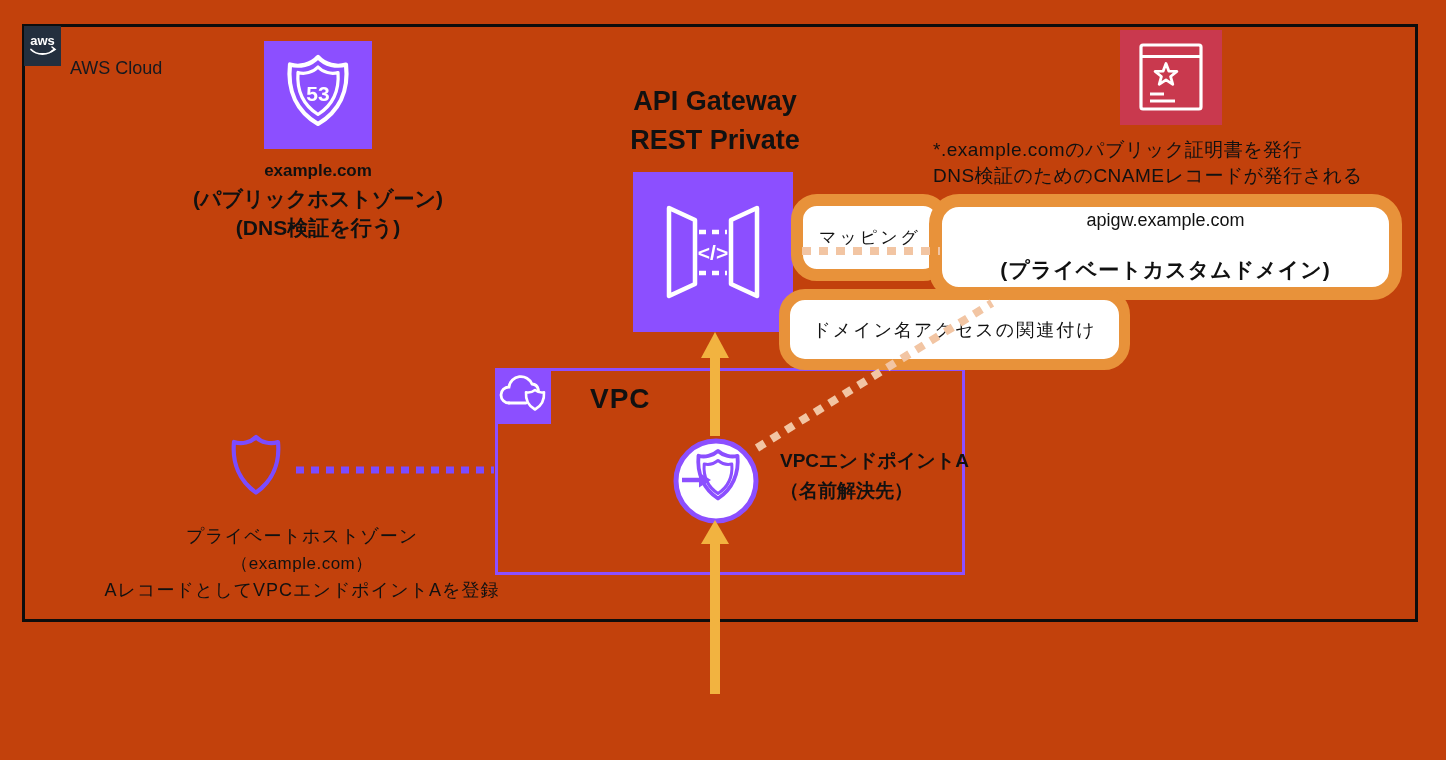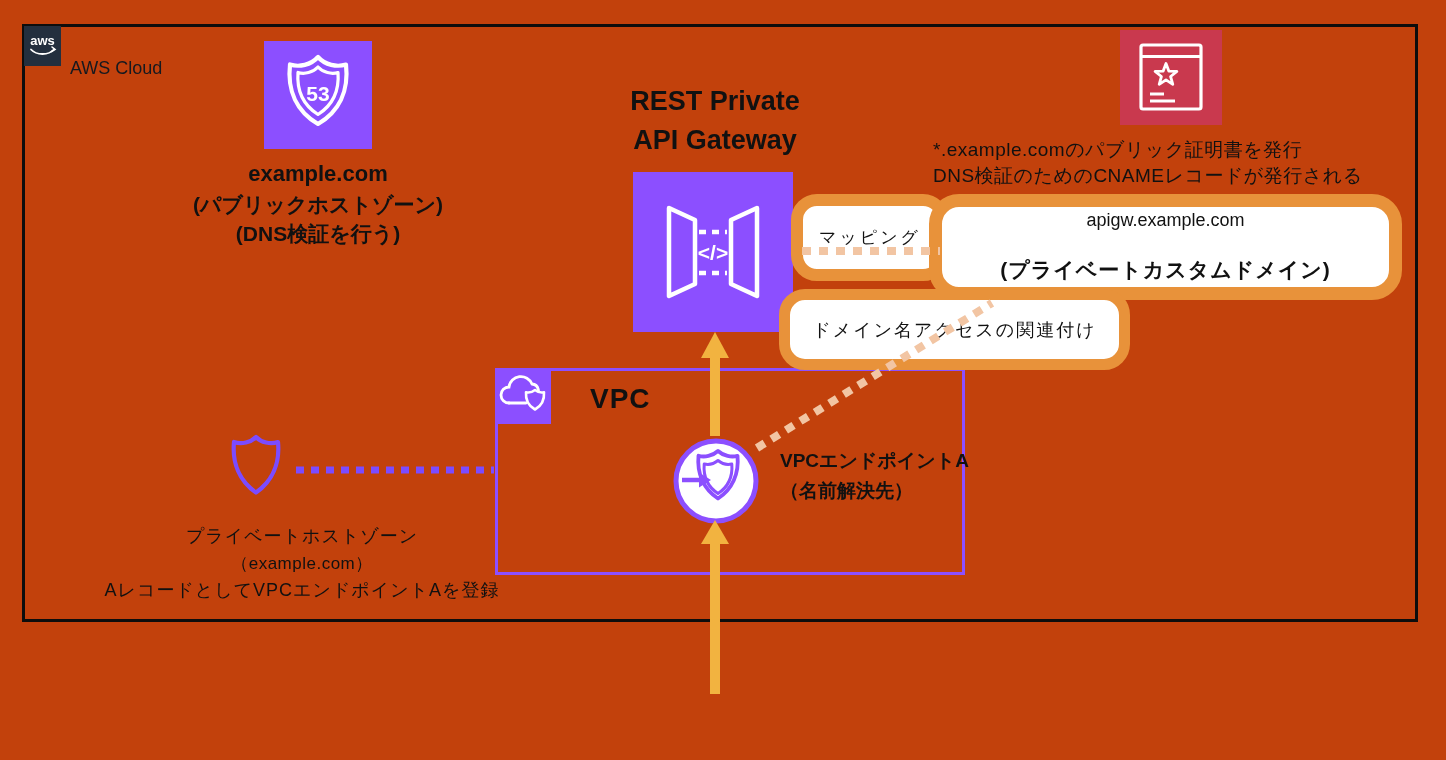--- a/index.html
+++ b/index.html
@@ -8,21 +8,21 @@
     font-family:"Liberation Sans","DejaVu Sans",sans-serif;color:#111;
   }
   .abs{position:absolute;}
   
   .aws-box{left:22px;top:24px;width:1396px;height:598px;border:3px solid #0d0d0d;box-sizing:border-box;z-index:1;}
   .aws-logo{left:24px;top:26px;width:37px;height:40px;z-index:6;}
   .aws-cloud-label{left:70px;top:34px;font-size:18px;color:#16191f;z-index:6;margin-top:24px;}
   
   .r53-icon{left:264px;top:41px;width:108px;height:108px;z-index:10;}
   .r53-text{left:150px;top:161px;width:336px;text-align:center;z-index:20;}
-  .r53-domain{font-size:22px;font-weight:600;margin-bottom:3px;}
+  .r53-domain{font-size:17px;font-weight:600;margin-bottom:3px;}
   .r53-big{font-size:21px;font-weight:700;line-height:29px;}
   
   .apigw-title{left:588px;top:82px;width:254px;text-align:center;font-size:27px;font-weight:600;line-height:39px;z-index:20;}
   .apigw-icon{left:633px;top:172px;width:160px;height:160px;z-index:10;}
   
   .acm-icon{left:1120px;top:30px;width:102px;height:95px;z-index:10;}
   .acm-notes{left:933px;top:137px;width:500px;font-size:19px;line-height:26px;letter-spacing:0.5px;z-index:20;}
   
   .hl{background:#ffffff;border:12px solid #E8923A;box-sizing:border-box;display:flex;align-items:center;justify-content:center;z-index:30;}
   .hl-mapping{left:791px;top:194px;width:158px;height:87px;border-radius:26px;font-size:17px;letter-spacing:3px;}
@@ -66,22 +66,22 @@
     <path d="M54 26 C49 31.5 40.5 33.5 34 31.5 C32.5 51 40 64.5 54 73.5 C68 64.5 75.5 51 74 31.5 C67.5 33.5 59 31.5 54 26 Z" stroke="#ffffff" stroke-width="3.2" fill="none" stroke-linejoin="round"></path>
     <text x="54" y="60" text-anchor="middle" font-size="21" font-weight="bold" fill="#ffffff">53</text>
   </svg>
   <div class="abs r53-text">
     <div class="r53-domain">example.com</div>
     <div class="r53-big">(パブリックホストゾーン)</div>
     <div class="r53-big">(DNS検証を行う)</div>
   </div>
 
   <div class="abs apigw-title">
+    <div>API Gateway</div>
     <div>REST Private</div>
-    <div>API Gateway</div>
   </div>
   <svg class="abs apigw-icon" viewBox="0 0 160 160">
     <rect x="0" y="0" width="160" height="160" fill="#8C4FFF"></rect>
     <path d="M36 36 L62 48 L62 112 L36 124 Z" stroke="#ffffff" stroke-width="4.5" fill="none" stroke-linejoin="round"></path>
     <path d="M124 36 L98 48 L98 112 L124 124 Z" stroke="#ffffff" stroke-width="4.5" fill="none" stroke-linejoin="round"></path>
     <line x1="66" y1="60" x2="94" y2="60" stroke="#ffffff" stroke-width="4.5" stroke-dasharray="7 6"></line>
     <line x1="66" y1="101" x2="94" y2="101" stroke="#ffffff" stroke-width="4.5" stroke-dasharray="7 6"></line>
     <text x="80" y="88" text-anchor="middle" font-size="21" font-weight="bold" fill="#ffffff">&lt;/&gt;</text>
   </svg>
 

